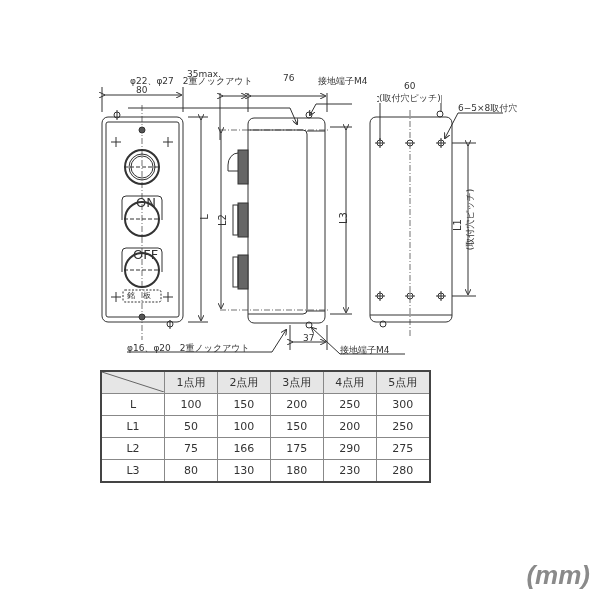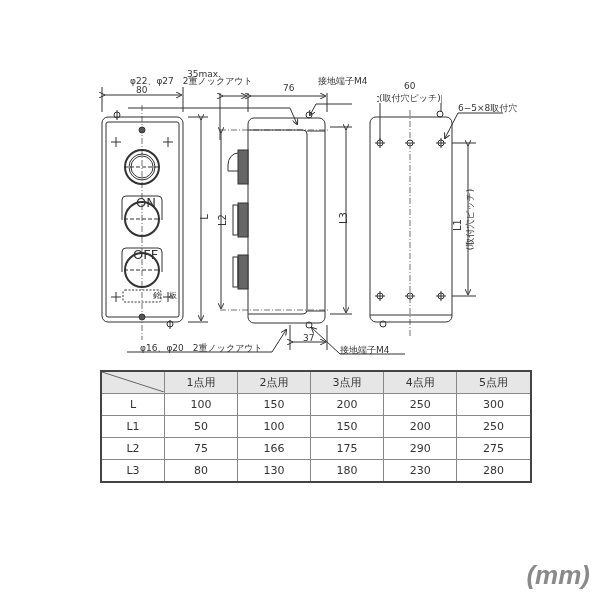--- a/index.html
+++ b/index.html
@@ -1,20 +1,20 @@
 <!DOCTYPE html>
 <html><head>
 <meta charset="utf-8">
 <style>
   html,body{margin:0;padding:0;background:#fff;}
   body{width:600px;height:600px;position:relative;overflow:hidden;font-family:"DejaVu Sans","Liberation Sans",sans-serif;color:#333;}
   .lbl{position:absolute;font-size:9px;color:#333;white-space:nowrap;line-height:1;}
   .vlbl{position:absolute;font-size:10px;color:#333;white-space:nowrap;transform:rotate(-90deg);transform-origin:center;line-height:1;}
   svg.draw{position:absolute;left:0;top:0;}
-  table.spec{position:absolute;left:100px;top:370px;width:432px;border-collapse:collapse;font-size:11px;color:#333;}
+  table.spec{position:absolute;left:100px;top:370px;width:331px;border-collapse:collapse;font-size:11px;color:#333;}
   table.spec td, table.spec th{border:1px solid #888;text-align:center;height:21px;padding:0;font-weight:normal;}
   table.spec{border:2px solid #444;}
   table.spec thead th{background:#e6e6e6;}
   table.spec td.corner{background:#e6e6e6;position:relative;width:62px;}
   table.spec tbody td.rowhead{width:62px;}
   .unit{position:absolute;right:10px;top:560px;font-size:26px;font-weight:bold;color:#8a8a8a;font-family:"Liberation Sans",sans-serif;font-style:italic;}
 </style>
 </head>
 <body>
 
@@ -144,38 +144,38 @@
       <line x1="468" y1="145" x2="468" y2="294" marker-start="url(#ar)" marker-end="url(#ar)"></line>
 
       <path d="M503,113 H458 L445,138" marker-end="url(#ar)"></path>
     </g>
   </g>
 </svg>
 
 <span class="lbl" style="left:130px;top:77px;">φ22、φ27　2重ノックアウト</span>
 <span class="lbl" style="left:136px;top:86px;">80</span>
 <span class="lbl" style="left:187px;top:70px;">35max.</span>
-<span class="lbl" style="left:283px;top:84px;">76</span>
+<span class="lbl" style="left:283px;top:74px;">76</span>
 <span class="lbl" style="left:318px;top:77px;">接地端子M4</span>
 <span class="lbl" style="left:404px;top:82px;">60</span>
 <span class="lbl" style="left:379px;top:94px;background:#fff;">(取付穴ピッチ)</span>
 <span class="lbl" style="left:458px;top:104px;">6−5×8取付穴</span>
 
 <span class="lbl" style="left:136px;top:196px;font-size:13px;">ON</span>
 <span class="lbl" style="left:133px;top:248px;font-size:13px;">OFF</span>
-<span class="lbl" style="left:127px;top:292px;font-size:8px;margin-left:26px;">銘　板</span>
+<span class="lbl" style="left:127px;top:292px;font-size:8px;">銘　板</span>
 
 <span class="vlbl" style="left:202px;top:212px;">L</span>
 <span class="vlbl" style="left:217px;top:215px;">L2</span>
 <span class="vlbl" style="left:338px;top:213px;">L3</span>
 <span class="vlbl" style="left:452px;top:220px;">L1</span>
 <span class="vlbl" style="left:440px;top:215px;font-size:9px;">(取付穴ピッチ)</span>
 
 <span class="lbl" style="left:303px;top:334px;">37</span>
-<span class="lbl" style="left:140px;top:344px;">φ16、φ20　2重ノックアウト</span>
+<span class="lbl" style="left:127px;top:344px;">φ16、φ20　2重ノックアウト</span>
 <span class="lbl" style="left:340px;top:346px;">接地端子M4</span>
 
 <table class="spec">
   <thead>
     <tr>
       <td class="corner">
         <svg width="62" height="20" style="display:block;position:absolute;left:0;top:0;">
             <line x1="0" y1="0" x2="62" y2="20" stroke="#666" stroke-width="1"></line>
           </svg>
       </td>

